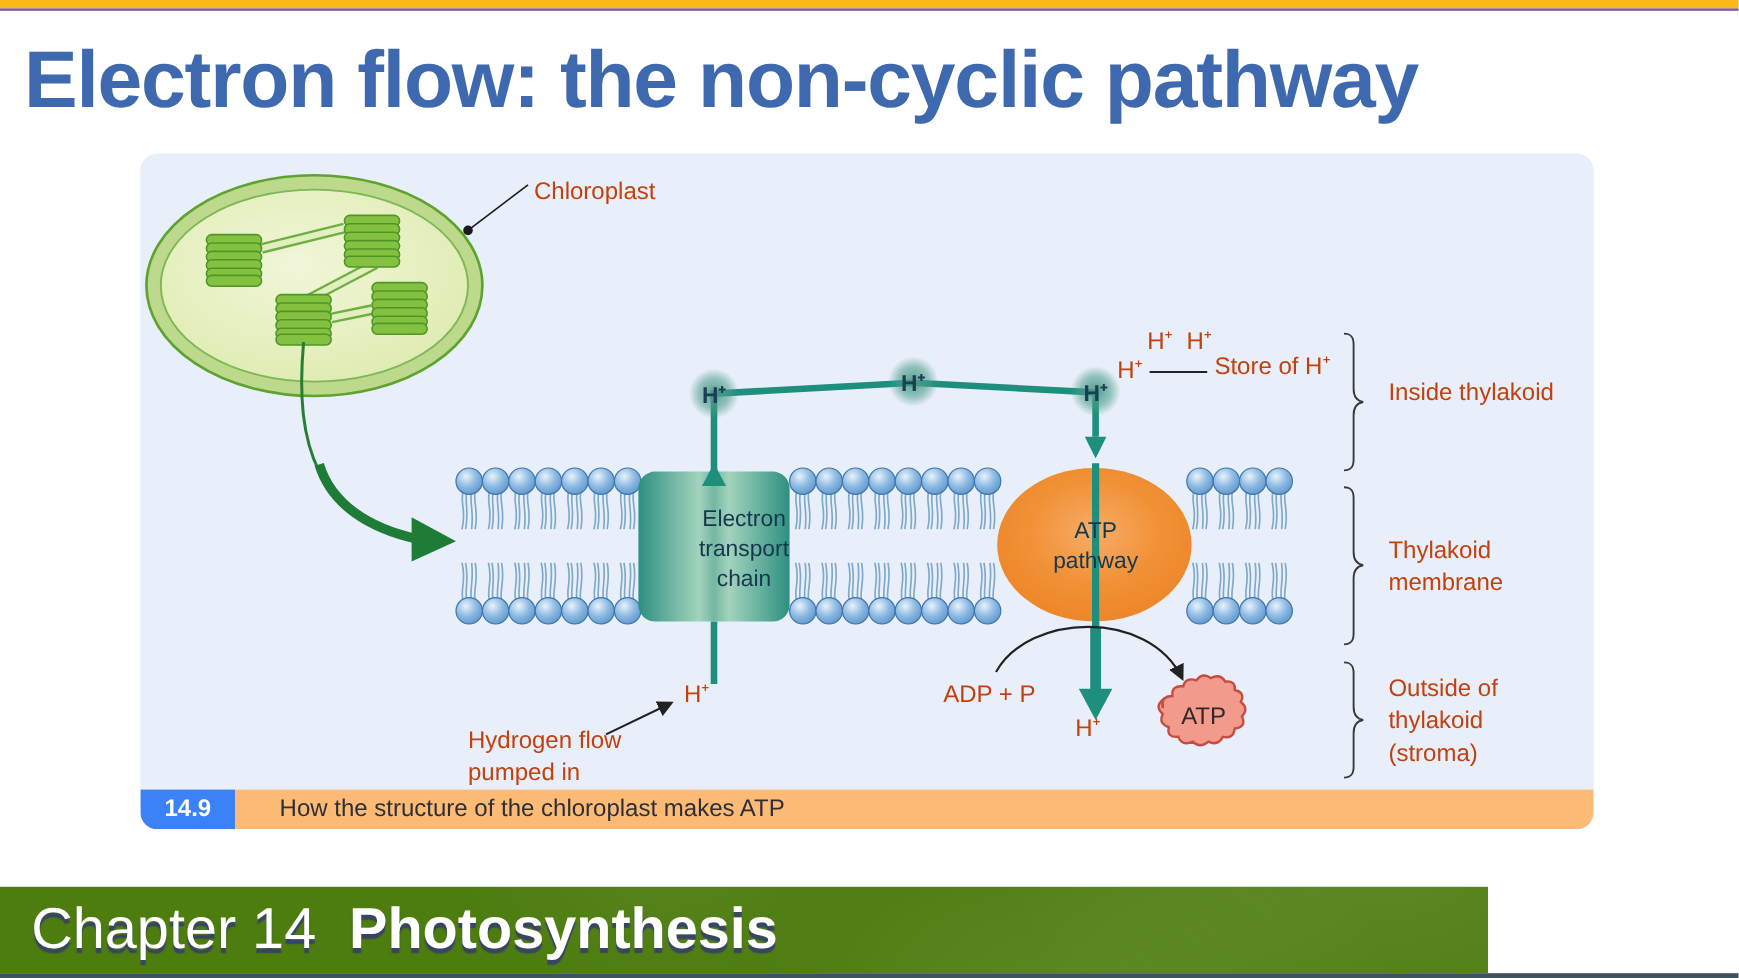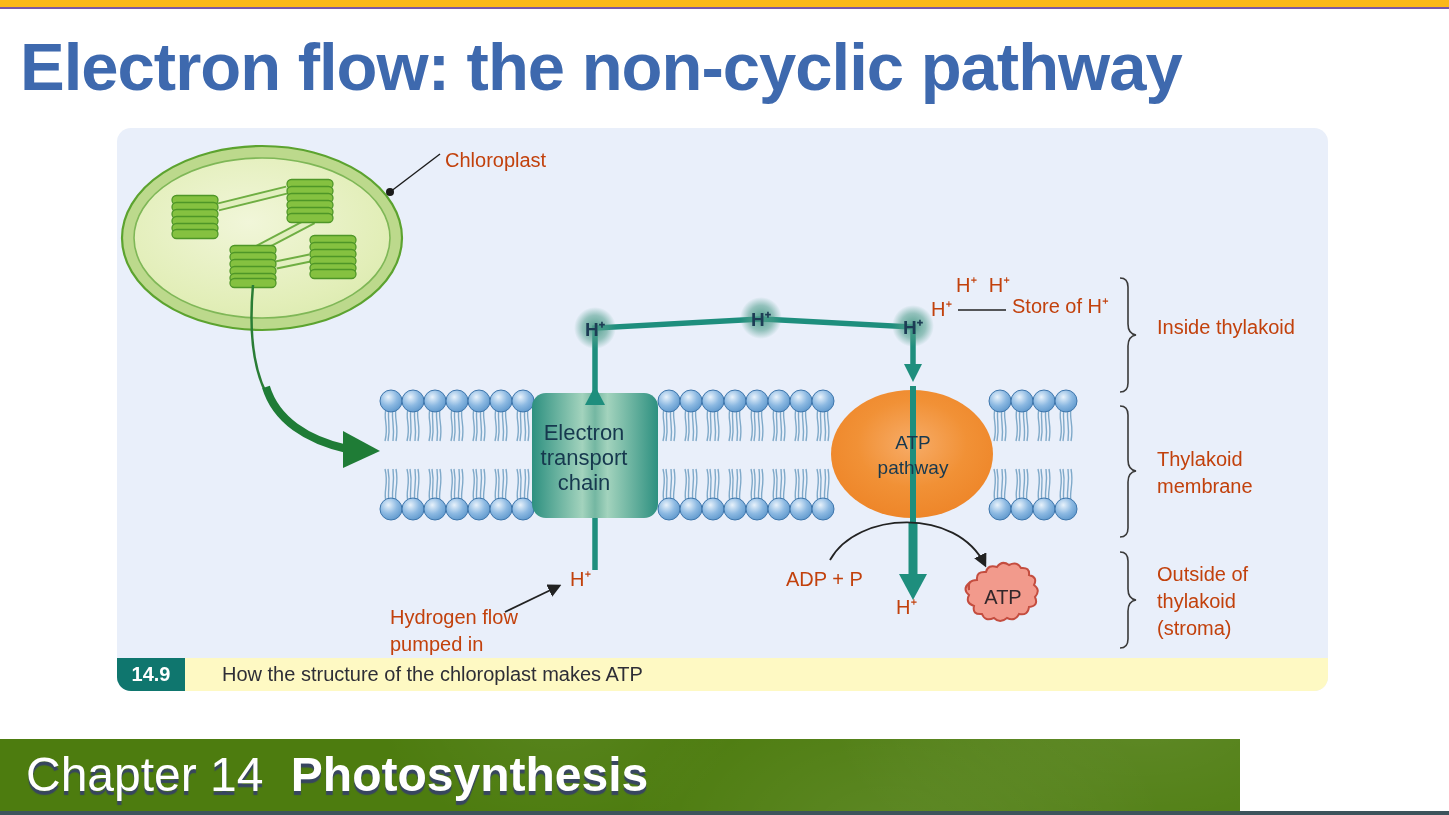--- a/index.html
+++ b/index.html
@@ -15,31 +15,31 @@
   .page-title{left:20px;top:28px;width:1200px;font-size:67px;font-weight:700;
               color:#3e69ae;letter-spacing:-1px;}
 
   
   .panel{left:117px;top:128px;width:1211px;height:563px;background:#e9effa;
          border-radius:14px;overflow:hidden;}
   .panel svg{position:absolute;left:0;top:0;}
 
   
   .caption{left:0;bottom:0;width:1211px;height:33px;display:flex;align-items:stretch;}
-  .caption-badge{width:68px;background:#0f766e;color:#fff;font-size:20px;font-weight:700;
+  .caption-badge{width:79px;background:#3b82f6;color:#fff;font-size:20px;font-weight:700;
                  display:flex;align-items:center;justify-content:center;}
-  .caption-bar{flex:1;background:#fef9c3;display:flex;align-items:center;
+  .caption-bar{flex:1;background:#fdba74;display:flex;align-items:center;
                padding-left:37px;font-size:20px;color:#2e2e36;font-weight:500;}
 
   
   .lbl{position:absolute;font-size:20px;color:#c2410c;line-height:27px;white-space:nowrap;}
   .lbl-dark{color:#16384e;}
   .ion{position:absolute;width:36px;text-align:center;font-size:19px;font-weight:600;color:#1d3c55;}
   .center-text{text-align:center;}
-  .etc-label{left:521px;top:420px;width:126px;font-size:22px;line-height:25px;}
+  .etc-label{left:557px;top:420px;width:126px;font-size:19px;line-height:25px;}
   .atps-label{left:852px;top:430px;width:122px;font-size:19px;line-height:25px;}
   .atp-blob-label{left:976px;top:586px;width:54px;text-align:center;font-size:20px;
                   font-weight:500;color:#33272a;}
 
   
   .footer{left:0;top:739px;width:1240px;height:72px;background:#4d7c0f;overflow:hidden;}
   .footer::before{content:"";position:absolute;inset:0;
       background:radial-gradient(ellipse 420px 260px at 72% 130%, rgba(255,255,255,.09), transparent 65%),
                  radial-gradient(ellipse 520px 300px at 92% -40%, rgba(255,255,255,.10), transparent 60%),
                  radial-gradient(ellipse 300px 200px at 45% -30%, rgba(255,255,255,.06), transparent 60%);}

